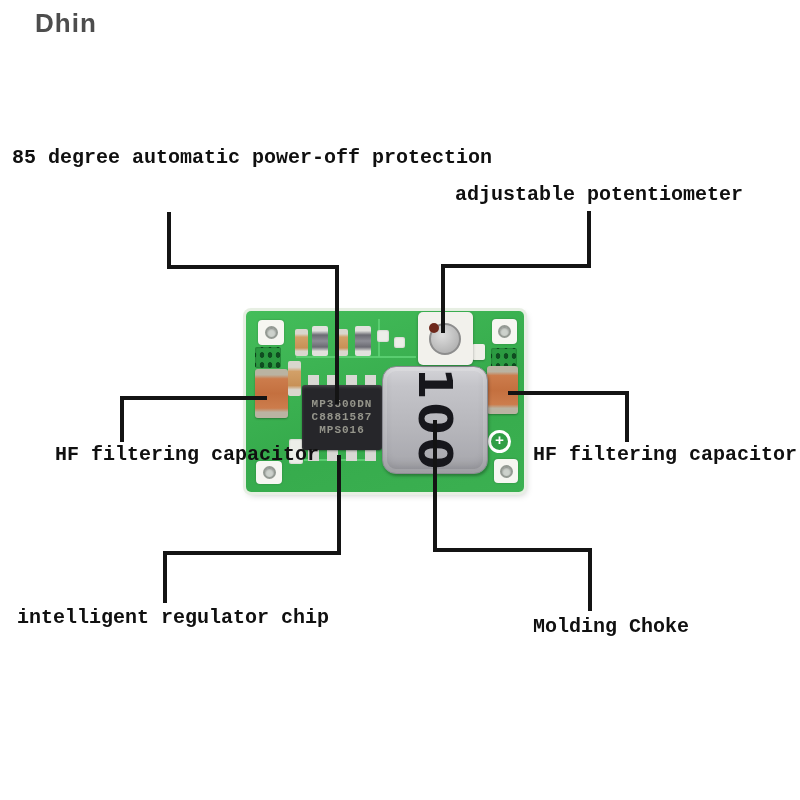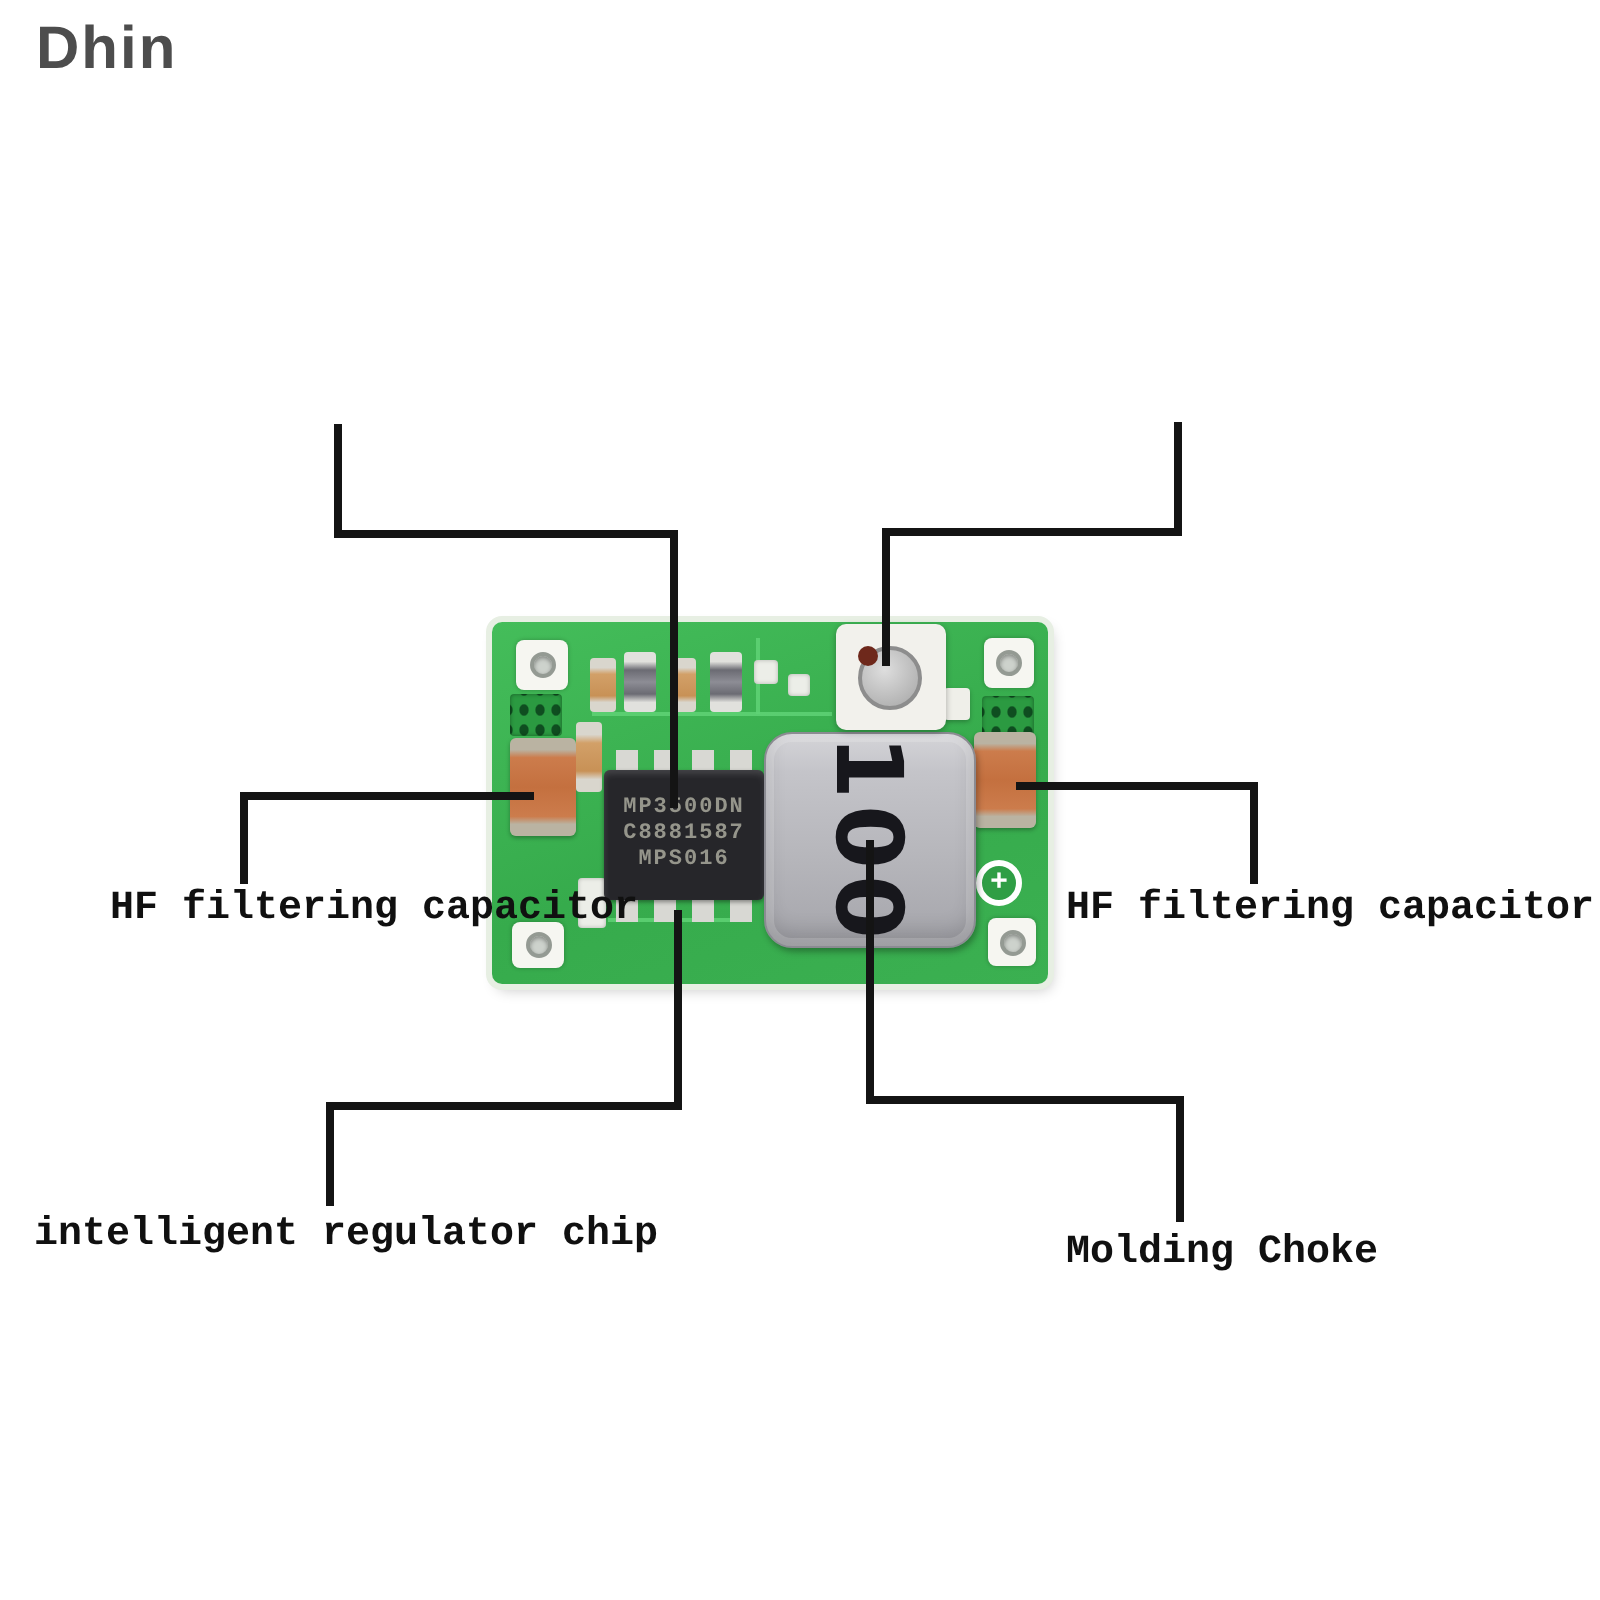--- a/index.html
+++ b/index.html
@@ -5,22 +5,22 @@
   :root{
     --background:#ffffff; --callout-line:#141414; --label-text:#101010;
     --watermark-text:#4d4d4d; --pcb-green:#3bb051; --pcb-trace-green:#5fd276;
     --inductor-gray:#b7b7bc; --capacitor-copper:#c4703f; --chip-body-black:#26262a;
     --potentiometer-white:#f2f1ec;
   }
   *{margin:0;padding:0;box-sizing:border-box;}
   body{background:#fff;}
   .stage{position:relative;width:800px;height:800px;background:var(--background);
          font-family:"Liberation Mono","DejaVu Sans Mono",monospace;overflow:hidden;}
-  .watermark{position:absolute;left:18px;top:8px;font-family:"Liberation Sans","DejaVu Sans",sans-serif;
-         font-size:30px;font-weight:700;color:var(--watermark-text);letter-spacing:1px;}
+  .watermark{position:absolute;left:35px;top:8px;font-family:"Liberation Sans","DejaVu Sans",sans-serif;
+         font-size:26px;font-weight:700;color:var(--watermark-text);letter-spacing:1px;}
   .lbl{position:absolute;font-weight:700;font-size:20px;line-height:29px;color:var(--label-text);
          white-space:nowrap;z-index:5;}
   .lbl span{display:block;}
 
   
   .board{position:absolute;left:246px;top:311px;width:278px;height:181px;z-index:1;
          background:linear-gradient(160deg,#44bd5a 0%,#36ab4c 55%,var(--pcb-green) 100%);
          border-radius:5px;
          box-shadow:0 0 0 3px #e7efe3, 2px 3px 7px rgba(0,0,0,.22);}
   .trace{position:absolute;background:var(--pcb-trace-green);opacity:.85;}
@@ -65,21 +65,23 @@
   .callouts polyline{fill:none;stroke:var(--callout-line);stroke-width:4;}
 </style>
 </head>
 <body>
 
 <div class="stage">
 
   <div class="watermark">Dhin</div>
 
   <div class="lbl" style="left:12px;top:143px">
+    <span>85 degree automatic power-off protection</span>
   </div>
+  <div class="lbl" style="left:455px;top:180px">adjustable potentiometer</div>
   <div class="lbl" style="left:55px;top:440px">HF filtering capacitor</div>
   <div class="lbl" style="left:533px;top:440px">HF filtering capacitor</div>
   <div class="lbl" style="left:17px;top:603px">intelligent regulator chip</div>
   <div class="lbl" style="left:533px;top:612px">Molding Choke</div>
 
   <div class="board">
 
     <div class="trace" style="left:50px;top:45px;width:120px;height:2px"></div>
     <div class="trace" style="left:132px;top:8px;width:2px;height:38px"></div>
     <div class="trace" style="left:58px;top:148px;width:70px;height:2px"></div>

